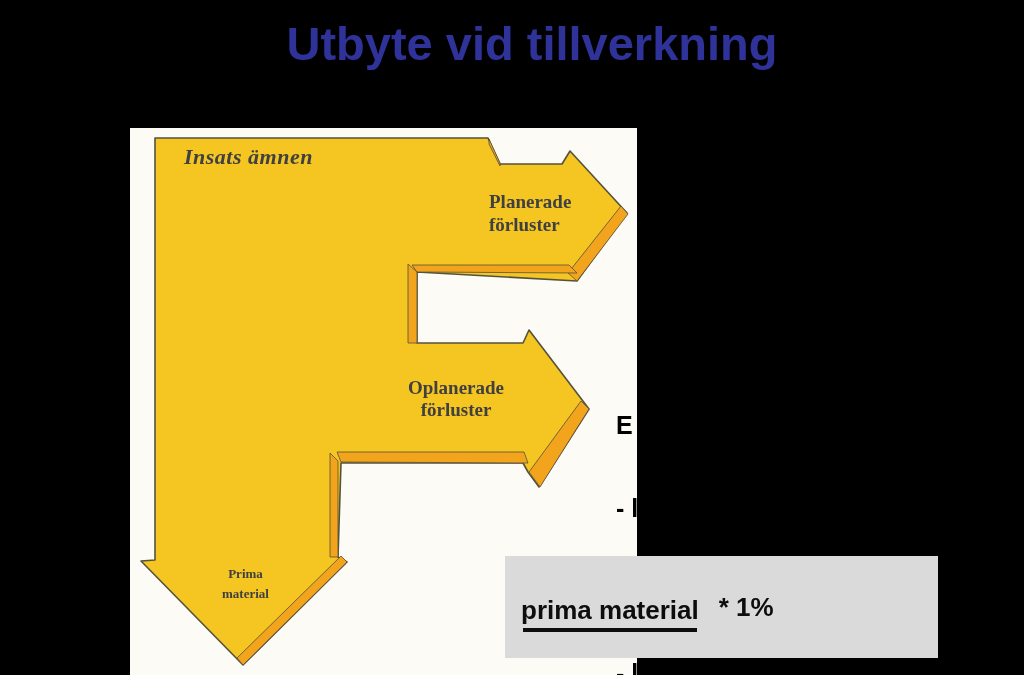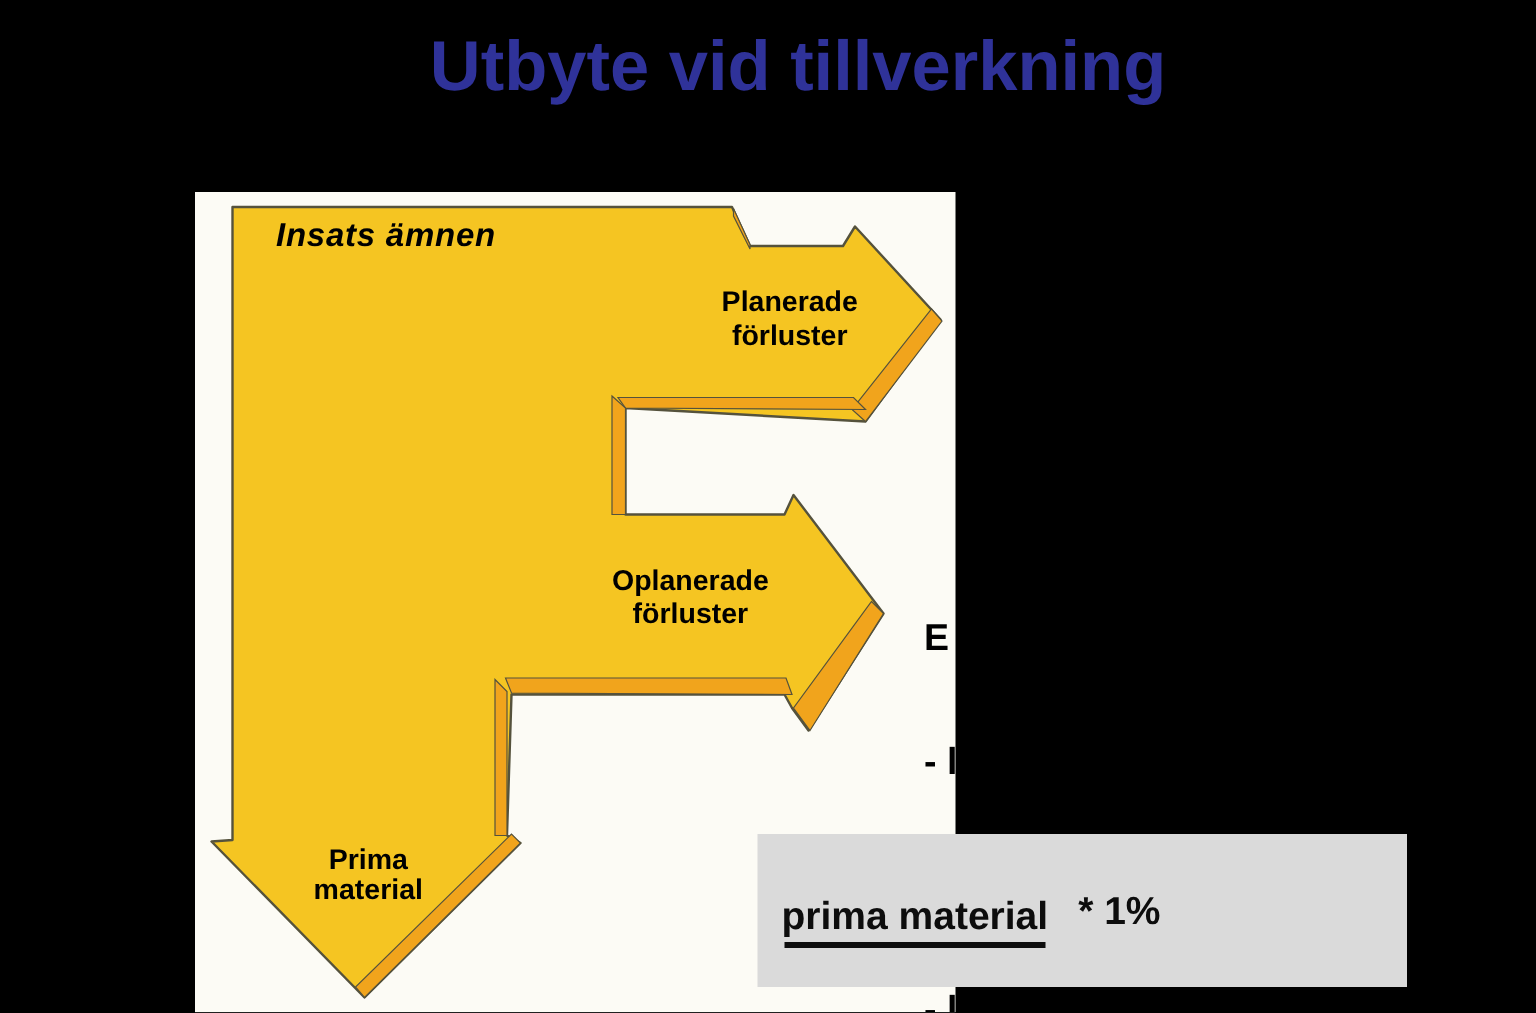--- a/index.html
+++ b/index.html
@@ -3,25 +3,25 @@
 <meta charset="utf-8">
 <style>
   html,body{margin:0;padding:0;background:#000;}
   .stage{position:relative;width:1024px;height:675px;background:#000;overflow:hidden;
          font-family:"Liberation Sans",sans-serif;padding-left:40px;}
   .title{position:absolute;top:18px;left:0;width:100%;text-align:center;
          font-size:47px;font-weight:bold;line-height:1.1;color:#2F3299;letter-spacing:0px;}
   .panel{position:absolute;left:130px;top:128px;width:507px;height:547px;
          background:#FCFBF5;overflow:hidden;}
   .panel svg{position:absolute;left:0;top:0;}
-  .lbl{position:absolute;font-family:Liberation Sans, sans-serif;font-weight:bold;color:#000000;}
+  .lbl{position:absolute;font-family:Liberation Serif, serif;font-weight:bold;color:#404040;}
   .lbl-insats{left:54px;top:16px;font-size:22px;font-style:italic;letter-spacing:.5px;}
-  .lbl-planerade{left:344px;top:62px;width:105px;text-align:center;font-size:19px;line-height:23px;}
+  .lbl-planerade{left:359px;top:62px;width:105px;font-size:19px;line-height:23px;}
   .lbl-oplanerade{left:278px;top:249px;font-size:19px;line-height:22px;text-align:center;}
-  .lbl-prima{left:58px;top:436px;width:115px;text-align:center;font-size:19px;line-height:19.5px;}
+  .lbl-prima{left:58px;top:436px;width:115px;text-align:center;font-size:13px;line-height:19.5px;}
   .clipped{position:absolute;left:486px;top:229px;color:#000;font-weight:bold;
            font-size:25px;line-height:27.5px;white-space:pre;}
   .formula{position:absolute;left:505px;top:556px;width:433px;height:102px;background:#DADADA;
            display:flex;align-items:center;box-sizing:border-box;padding-left:16px;
            color:#0d0d0d;font-weight:bold;}
   .f-lhs{font-size:27px;margin-right:14px;white-space:nowrap;}
   .frac{text-align:center;font-size:26px;line-height:1.05;margin-right:20px;margin-top:19px;}
   .frac .bar{height:4px;background:#0d0d0d;margin:4px 2px;}
   .f-rhs{font-size:26px;white-space:nowrap;}
 </style>

